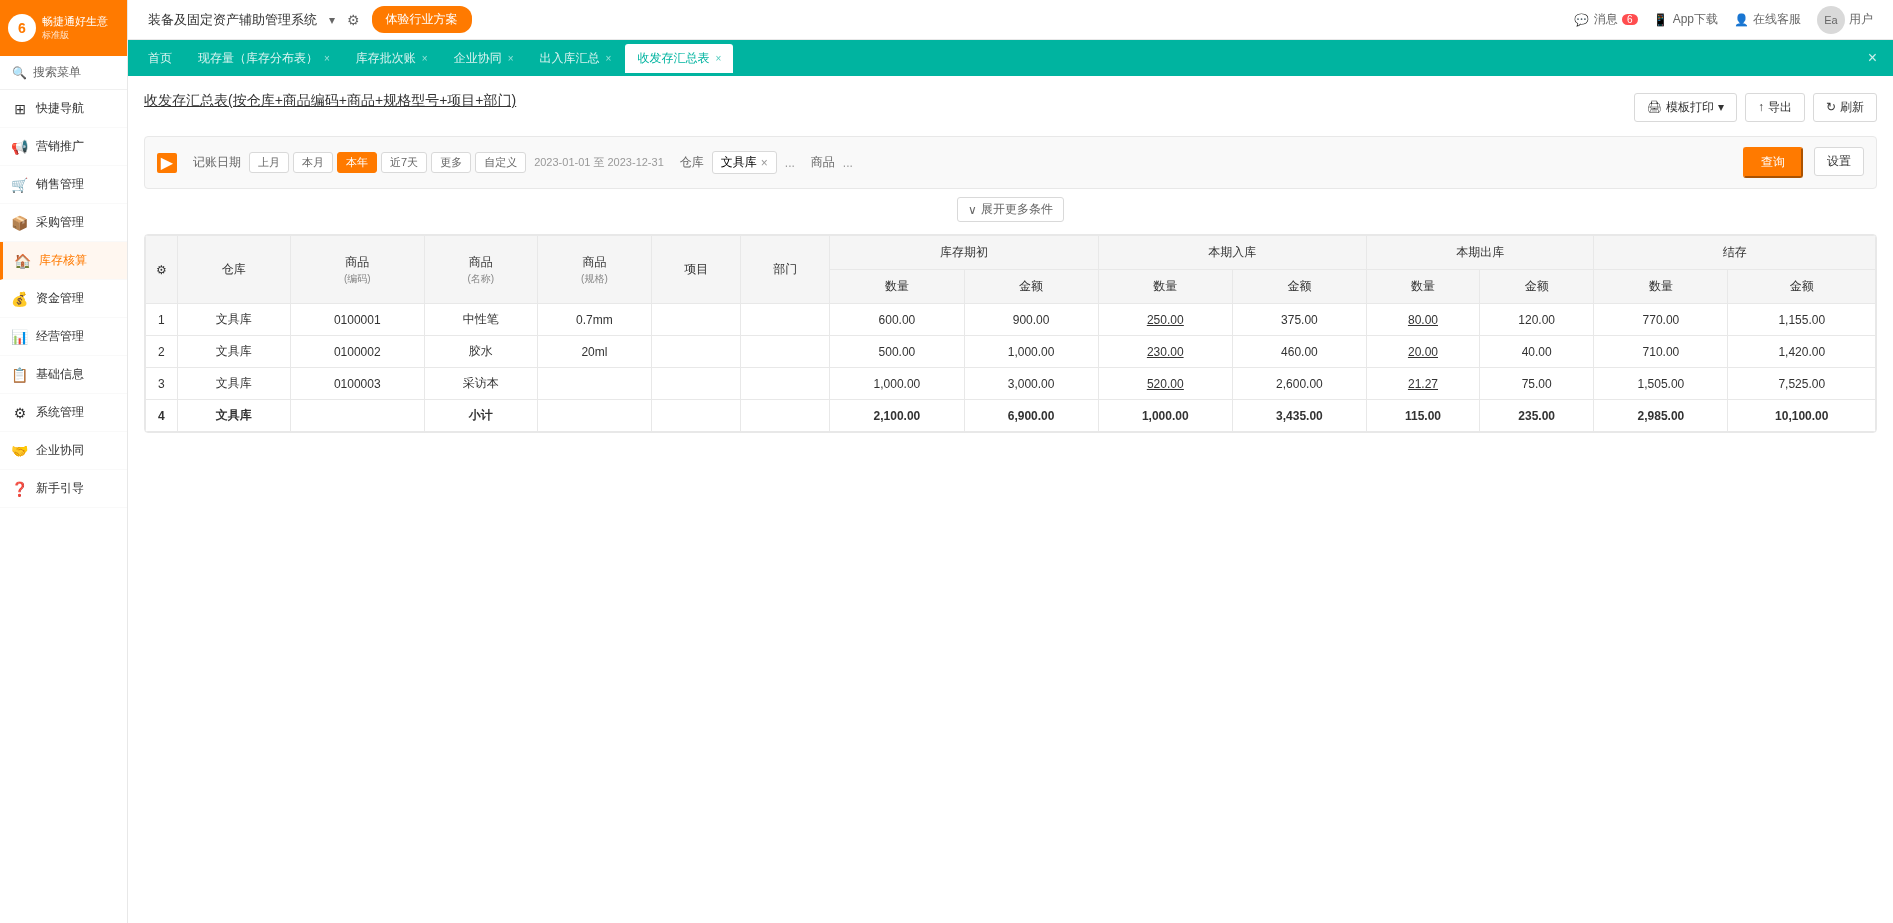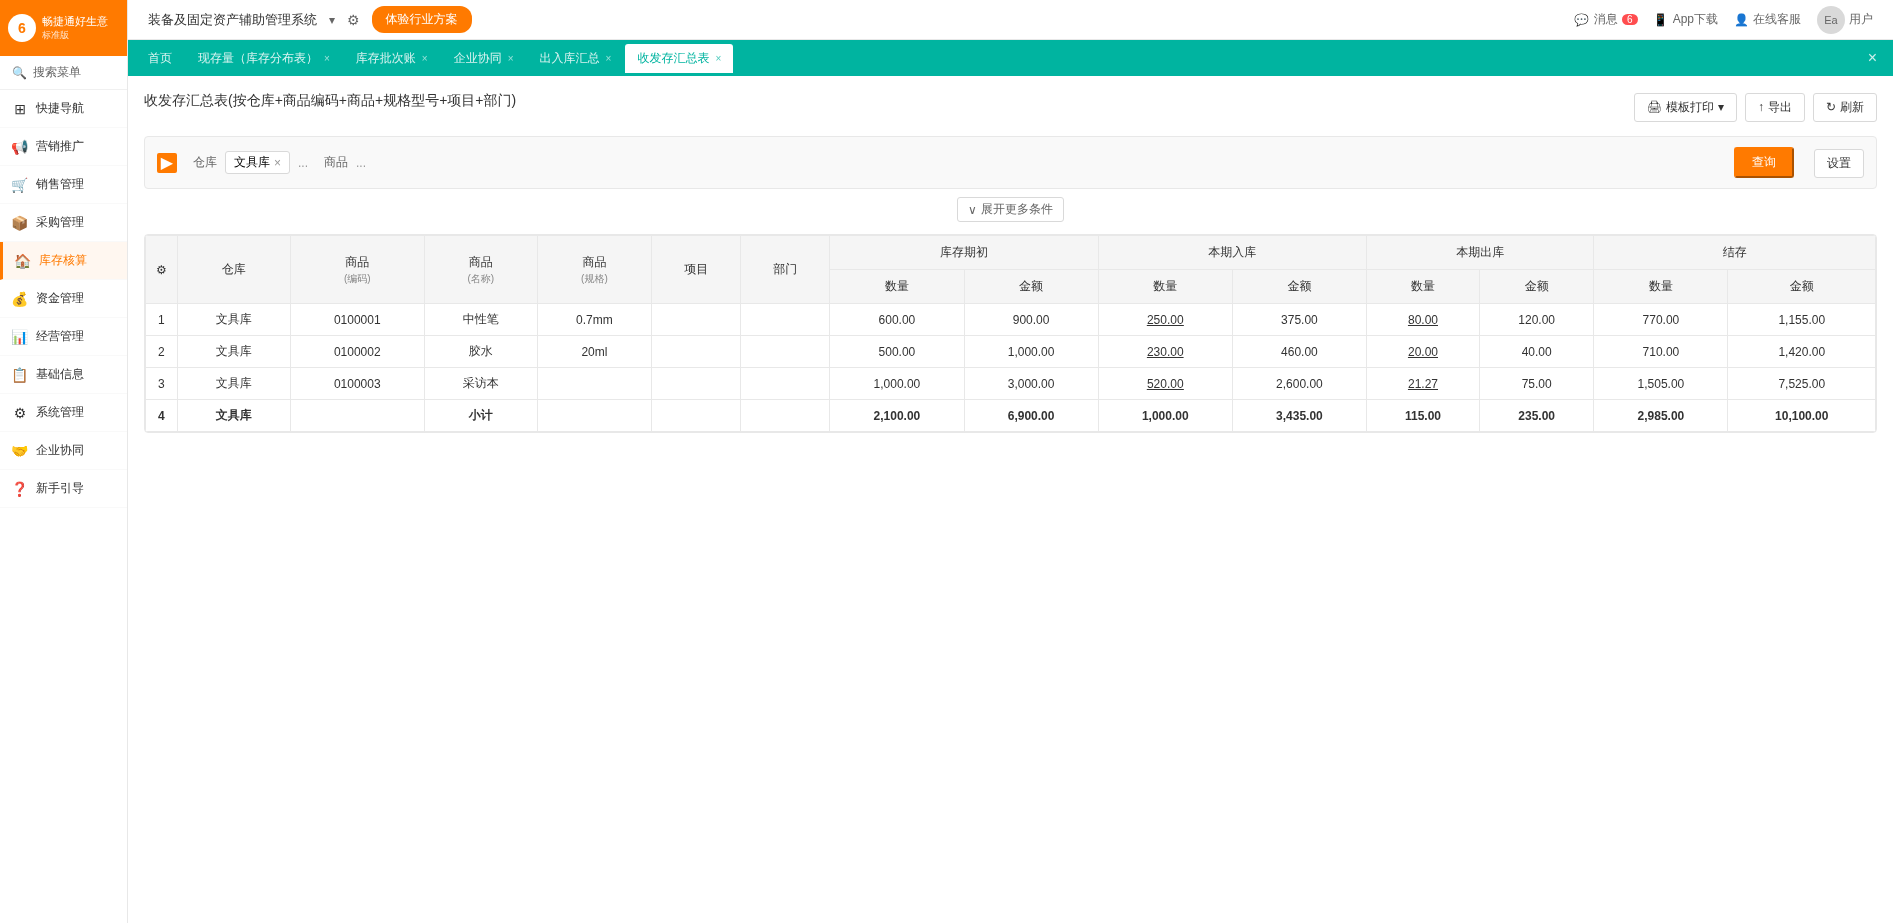--- a/index.html
+++ b/index.html
@@ -199,57 +199,69 @@
           <span>收发存汇总表</span>
           <span class="tab-close">×</span>
         </div>
       </div>
     <div class="tab-bar-close">×</div>
   </div>
 
   <div class="content">
 
     <div style="display:flex; align-items:center; justify-content:space-between; margin-bottom:14px;">
-      <h2 class="page-title" style="margin-bottom:12px;">收发存汇总表(按仓库+商品编码+商品+规格型号+项目+部门)</h2>
+      <h2 class="page-title" style="margin-bottom:12px;text-decoration:underline;">收发存汇总表(按仓库+商品编码+商品+规格型号+项目+部门)</h2>
       <div style="display:flex; align-items:center; gap:8px;">
         <div class="action-btn">
           <span>🖨</span>
           <span>模板打印</span>
           <span>▾</span>
         </div>
         <div class="action-btn">
           <span>↑</span>
           <span>导出</span>
         </div>
         <div class="action-btn">
           <span>↻</span>
           <span>刷新</span>
         </div>
       </div>
     </div>
 
     <div class="filter-bar">
       <div class="filter-arrow">▶</div>
 
+      <div class="filter-group">
+        <span class="filter-label">记账日期</span>
+        <div class="date-btns" id="date-buttons-container">
+            <button class="date-btn">上月</button>
+            <button class="date-btn">本月</button>
+            <button class="date-btn active">本年</button>
+            <button class="date-btn">近7天</button>
+            <button class="date-btn">更多</button>
+            <button class="date-btn">自定义</button>
+          </div>
+        <span class="date-range">2023-01-01 至 2023-12-31</span>
+      </div>
 
       <div class="filter-group">
         <span class="filter-label">仓库</span>
         <div class="warehouse-tag">
           <span>文具库</span>
           <span class="tag-close">×</span>
         </div>
         <span class="filter-more">...</span>
       </div>
 
       <div class="filter-group">
         <span class="filter-label">商品</span>
         <span class="filter-more">...</span>
       </div>
 
-      <div style="margin-left:auto; display:flex; gap:20px; align-items:flex-end;">
+      <div style="margin-left:auto; display:flex; gap:11px; align-items:flex-start;">
         <button class="query-btn">查询</button>
         <button class="setting-btn">设置</button>
       </div>
     </div>
 
     <div style="display:flex; justify-content:center; margin-bottom:12px;">
       <div class="expand-btn">
         <span>∨</span>
         <span>展开更多条件</span>
       </div>

